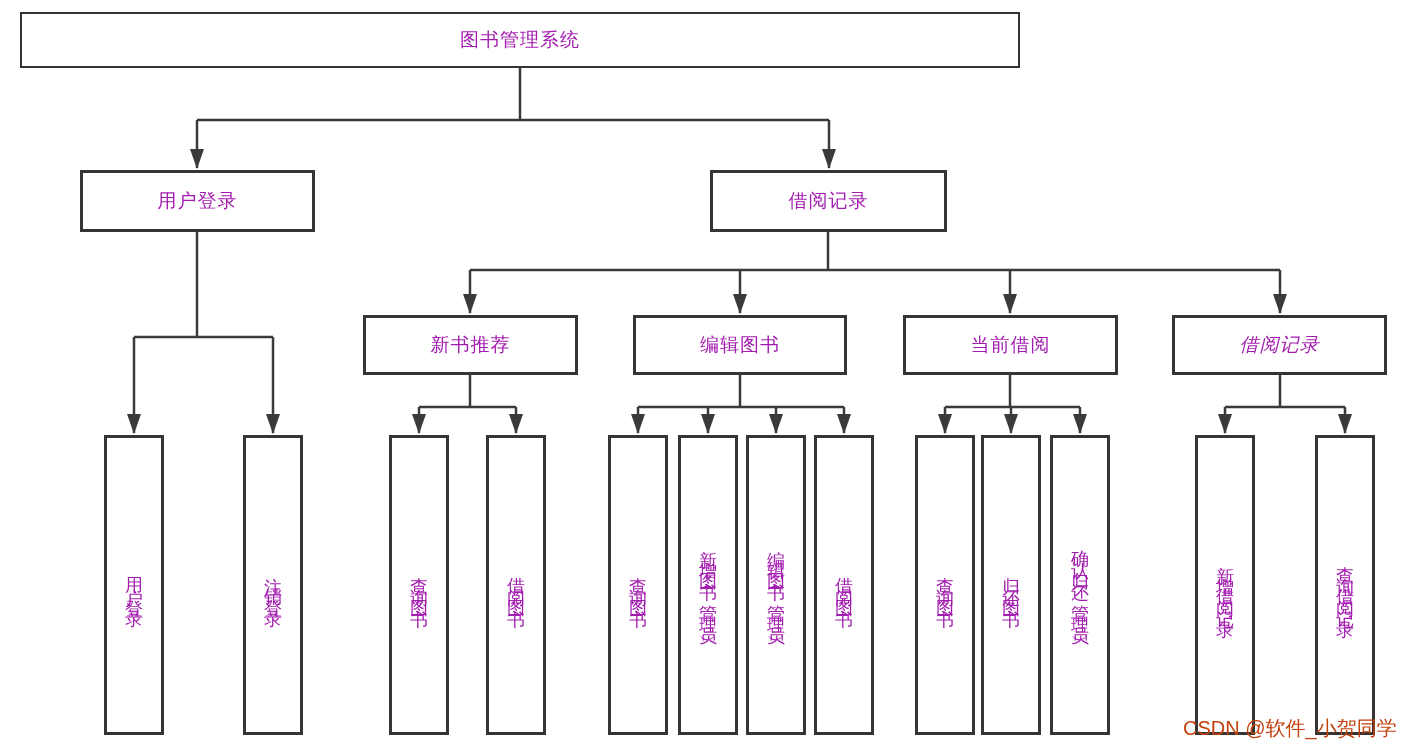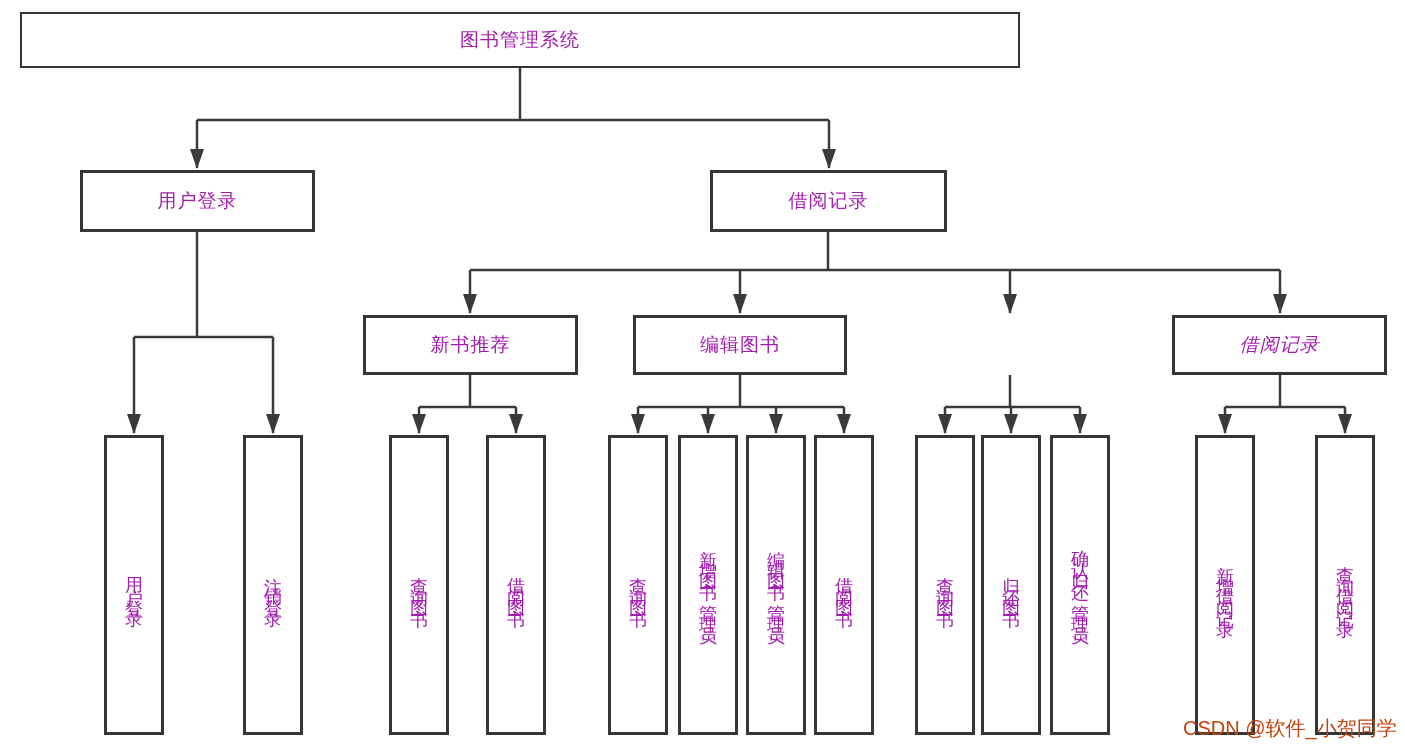--- a/index.html
+++ b/index.html
@@ -116,20 +116,21 @@
     </g>
   </svg>
 
   <div class="node root h" style="left:20px; top:12px; width:1000px; height:56px;">图书管理系统</div>
 
   <div class="node h" style="left:80px; top:170px; width:235px; height:62px;">用户登录</div>
   <div class="node h" style="left:710px; top:170px; width:237px; height:62px;">借阅记录</div>
 
   <div class="node h" style="left:363px; top:315px; width:215px; height:60px;">新书推荐</div>
   <div class="node h" style="left:633px; top:315px; width:214px; height:60px;">编辑图书</div>
+  <div class="node h" style="left:903px; top:315px; width:215px; height:60px;">当前借阅</div>
   <div class="node h" style="left:1172px; top:315px; width:215px; height:60px;font-style:italic;">借阅记录</div>
 
   <div class="node leaf" style="left:104px;">用户登录</div>
   <div class="node leaf" style="left:243px;">注销登录</div>
 
   <div class="node leaf" style="left:389px;">查询图书</div>
   <div class="node leaf" style="left:486px;">借阅图书</div>
 
   <div class="node leaf" style="left:608px;">查询图书</div>
   <div class="node leaf" style="left:678px;">新增图书（管理员）</div>

